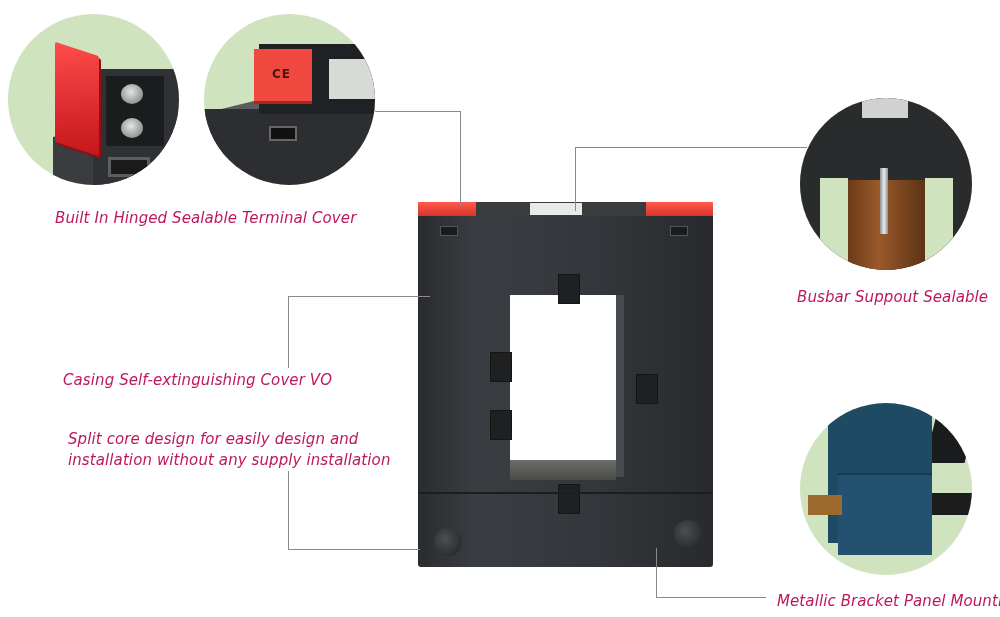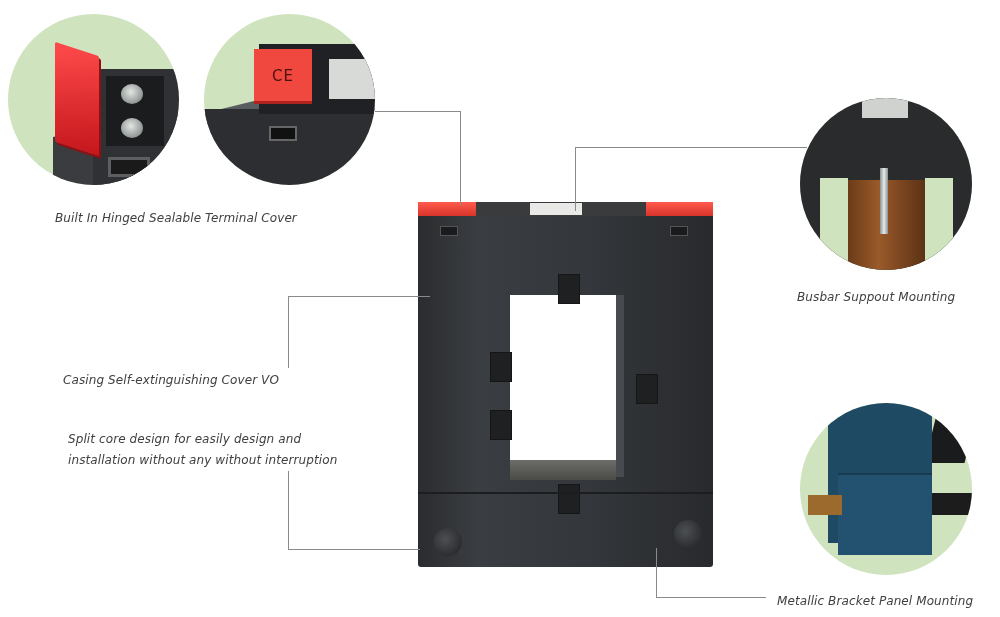--- a/index.html
+++ b/index.html
@@ -1,36 +1,36 @@
 <!DOCTYPE html>
 <html><head>
 <meta charset="utf-8">
 <style>
   html, body { margin:0; padding:0; }
   body { width:1000px; height:617px; position:relative; background:#ffffff; overflow:hidden;
          font-family:"DejaVu Sans", sans-serif; }
   .abs { position:absolute; }
-  .label { position:absolute; font-style:italic; color:#404040; font-size:12px; line-height:21px; white-space:nowrap; letter-spacing:0.1px; }
+  .label { position:absolute; font-style:italic; color:#be185d; font-size:15px; line-height:21px; white-space:nowrap; letter-spacing:0.1px; }
   .line { position:absolute; background:#8a8a8a; }
   .circle { position:absolute; border-radius:50%; overflow:hidden; background:#cfe3bf; }
 
   
   .c1-body { left:45px; top:105px; width:170px; height:120px; background:#3a3c3f; transform:skewY(-12deg); }
   .c1-block { left:85px; top:55px; width:100px; height:130px; background:#2f3134; }
   .c1-window { left:98px; top:62px; width:58px; height:70px; background:#1b1c1e; }
   .c1-screw { width:22px; height:20px; border-radius:50%; background:radial-gradient(circle at 45% 40%, #e3e6e3, #8f9694 70%, #5a5f5e); }
   .c1-lid { left:47px; top:35px; width:44px; height:100px; background:linear-gradient(160deg,#ff4b4b,#c4161c); transform:skewY(18deg); border-radius:2px; box-shadow:2px 2px 0 #8f0f12; }
   .c1-slot { left:100px; top:143px; width:36px; height:14px; background:#1a1a1a; border:3px solid #5c5e60; }
 
   
   .c2-lower { left:0px; top:95px; width:175px; height:90px; background:#2c2e31; }
   .c2-grey { left:-10px; top:90px; width:95px; height:50px; background:#5a5d60; transform:skewY(-14deg); }
   .c2-top { left:55px; top:30px; width:130px; height:70px; background:#202124; }
   .c2-red { left:50px; top:35px; width:58px; height:52px; background:#f0473f; border-bottom:3px solid #b0241f; }
-  .c2-ce { left:68px; top:53px; font-size:15px; font-weight:normal; color:#4a1210; letter-spacing:1px; font-family:"DejaVu Sans", sans-serif; }
+  .c2-ce { left:68px; top:53px; font-size:12px; font-weight:bold; color:#4a1210; letter-spacing:1px; font-family:"DejaVu Sans", sans-serif; }
   .c2-plate { left:125px; top:45px; width:50px; height:40px; background:#d8dad8; }
   .c2-slot { left:65px; top:112px; width:24px; height:11px; background:#111; border:2px solid #666; }
 
   
   .c3-dark { left:0; top:0; width:172px; height:172px; background:#2a2b2d; }
   .c3-green1 { left:20px; top:80px; width:28px; height:92px; background:#cfe3bf; }
   .c3-green2 { left:125px; top:80px; width:28px; height:92px; background:#cfe3bf; }
   .c3-copper { left:48px; top:82px; width:77px; height:92px; background:linear-gradient(90deg,#6b3b18,#9a5a2a 40%,#7a4520 70%,#5d3314); }
   .c3-bolt { left:80px; top:70px; width:8px; height:66px; background:linear-gradient(90deg,#8a9090,#e8ecec,#8a9090); }
   .c3-label { left:62px; top:0; width:46px; height:20px; background:#d0d2d0; }
@@ -88,35 +88,35 @@
   <div class="abs c3-dark"></div>
   <div class="abs c3-label"></div>
   <div class="abs c3-redL"></div>
   <div class="abs c3-redR"></div>
   <div class="abs c3-green1"></div>
   <div class="abs c3-green2"></div>
   <div class="abs c3-copper"></div>
   <div class="abs c3-bolt"></div>
 </div>
 
-<div class="label" style="left:797px;top:287px;">Busbar Suppout Mounting</div>
+<div class="label" style="left:797px;top:287px;">Busbar Suppout Sealable</div>
 
 <div class="circle" style="left:800px;top:403px;width:172px;height:172px;">
   <div class="abs c4-side"></div>
   <div class="abs c4-block"></div>
   <div class="abs c4-block2"></div>
   <div class="abs c4-bracketL"></div>
   <div class="abs c4-bracketR"></div>
 </div>
 
 <div class="label" style="left:777px;top:591px;">Metallic Bracket Panel Mounting</div>
 
 <div class="label" style="left:63px;top:370px;">Casing Self-extinguishing Cover VO</div>
 <div class="label" style="left:68px;top:429px;">Split core design for easily design and</div>
-<div class="label" style="left:68px;top:450px;">installation without any without interruption</div>
+<div class="label" style="left:68px;top:450px;">installation without any supply installation</div>
 
 <div class="abs ct">
   <div class="abs ct-body"></div>
   <div class="abs ct-topstrip"></div>
   <div class="abs ct-redL"></div>
   <div class="abs ct-redR"></div>
   <div class="abs ct-plate"></div>
   <div class="abs ct-window-right"></div>
   <div class="abs ct-window"></div>
   <div class="abs ct-window-floor"></div>

